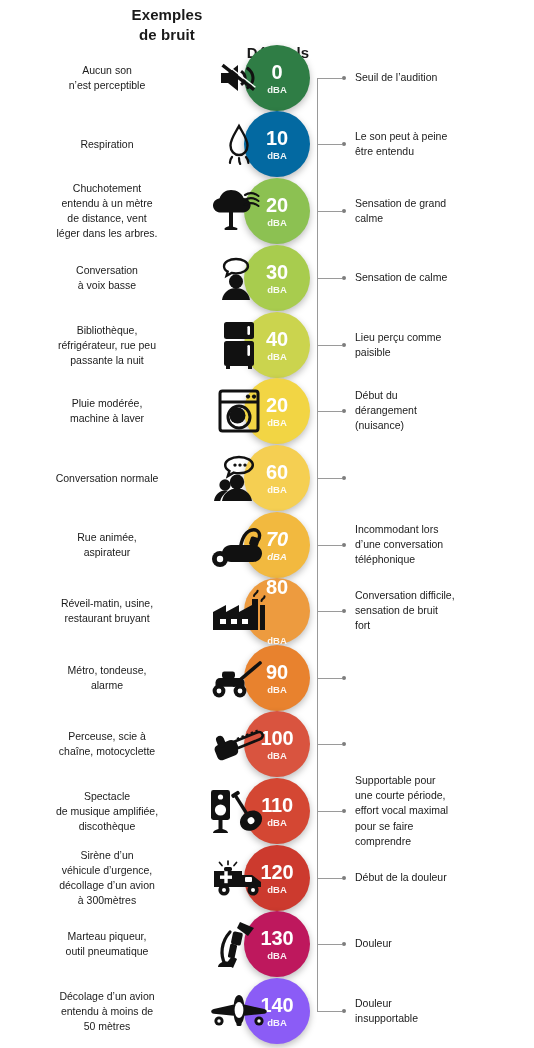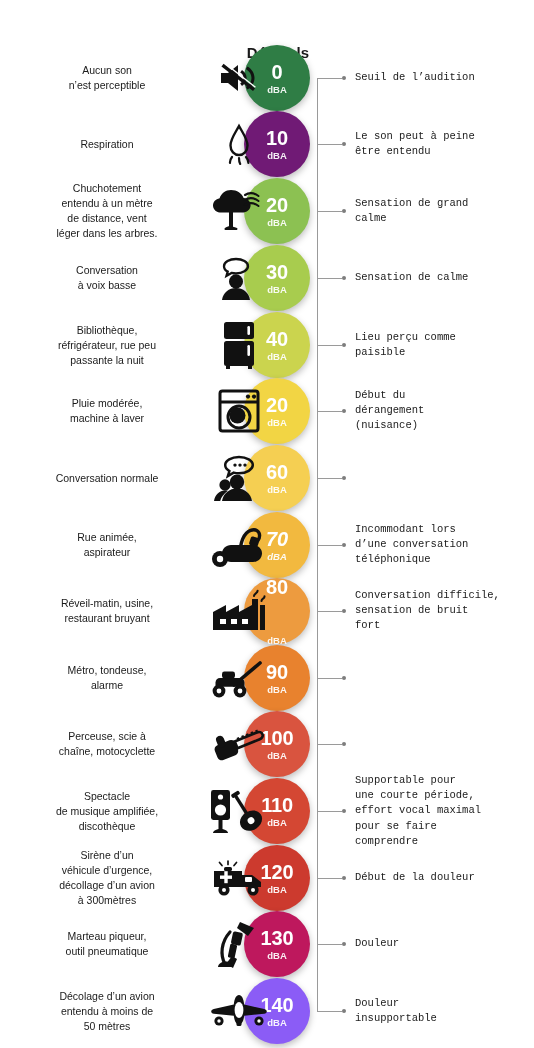--- a/index.html
+++ b/index.html
@@ -69,21 +69,20 @@
   .reaction-text {
     position: absolute;
     left: 355px;
     width: 172px;
     text-align: left;
     font-size: 10.5px;
     line-height: 1.45;
     color: #1a1a1a;
     transform: translateY(-50%);
     top: 0;
-    font-family: Liberation Mono, monospace;
   }
 
   .bubble {
     position: absolute;
     left: 244px;
     top: 0;
     width: 66px; height: 66px;
     border-radius: 50%;
     transform: translateY(-50%);
     box-shadow: 0 3px 7px rgba(0,0,0,.26);
@@ -121,20 +120,21 @@
     justify-content: center;
     pointer-events: none;
   }
   .icon-wrap svg { display: block; }
 </style>
 </head>
 <body>
 
 <div id="infographic">
 
+  <div class="col-header" id="hdr-examples">Exemples<br>de bruit</div>
   <div class="col-header" id="hdr-decibels">Décibels</div>
 
   <div id="spine" style="top: 78px; height: 933px; background: rgb(154, 154, 154);"></div>
 
   <div id="rows-container">
       <div class="row" style="top: 78px;">
         <div class="example-text">Aucun son<br>n’est perceptible</div>
         <div class="icon-wrap">
           <svg width="42" height="34" viewBox="0 0 42 34">
             <path fill="#111" d="M3 12h7l10-8v26l-10-8H3z"></path>
@@ -153,21 +153,21 @@
         <div class="reaction-text">Seuil de l’audition</div>
       </div>
       <div class="row" style="top: 144px;">
         <div class="example-text">Respiration</div>
         <div class="icon-wrap">
           <svg width="36" height="42" viewBox="0 0 36 42">
             <path fill="none" stroke="#111" stroke-width="2.4" d="M18 3c3.5 6.5 8.5 13 8.5 19.5 0 5.6-3.8 9.5-8.5 9.5s-8.5-3.9-8.5-9.5C9.5 16 14.5 9.5 18 3z"></path>
             <path fill="none" stroke="#111" stroke-width="2.2" stroke-linecap="round" d="M11 34c-1.5 2-2.2 4-2 6M18 35c0 2.4.3 4.3 1.2 6M25 34c1.6 1.9 2.4 3.9 2.4 6"></path>
           </svg>
         </div>
-        <div class="bubble" style="background: #701a75; justify-content: center;">
+        <div class="bubble" style="background: #0369a1; justify-content: center;">
           <div class="val">10</div>
           <div class="unit">dBA</div>
         </div>
         <div class="connector" style="top: 0px;"></div>
         <div class="conn-dot" style="top: -2px;"></div>
         <div class="reaction-text">Le son peut à peine<br>être entendu</div>
       </div>
       <div class="row" style="top: 211px;">
         <div class="example-text">Chuchotement<br>entendu à un mètre<br>de distance, vent<br>léger dans les arbres.</div>
         <div class="icon-wrap">

